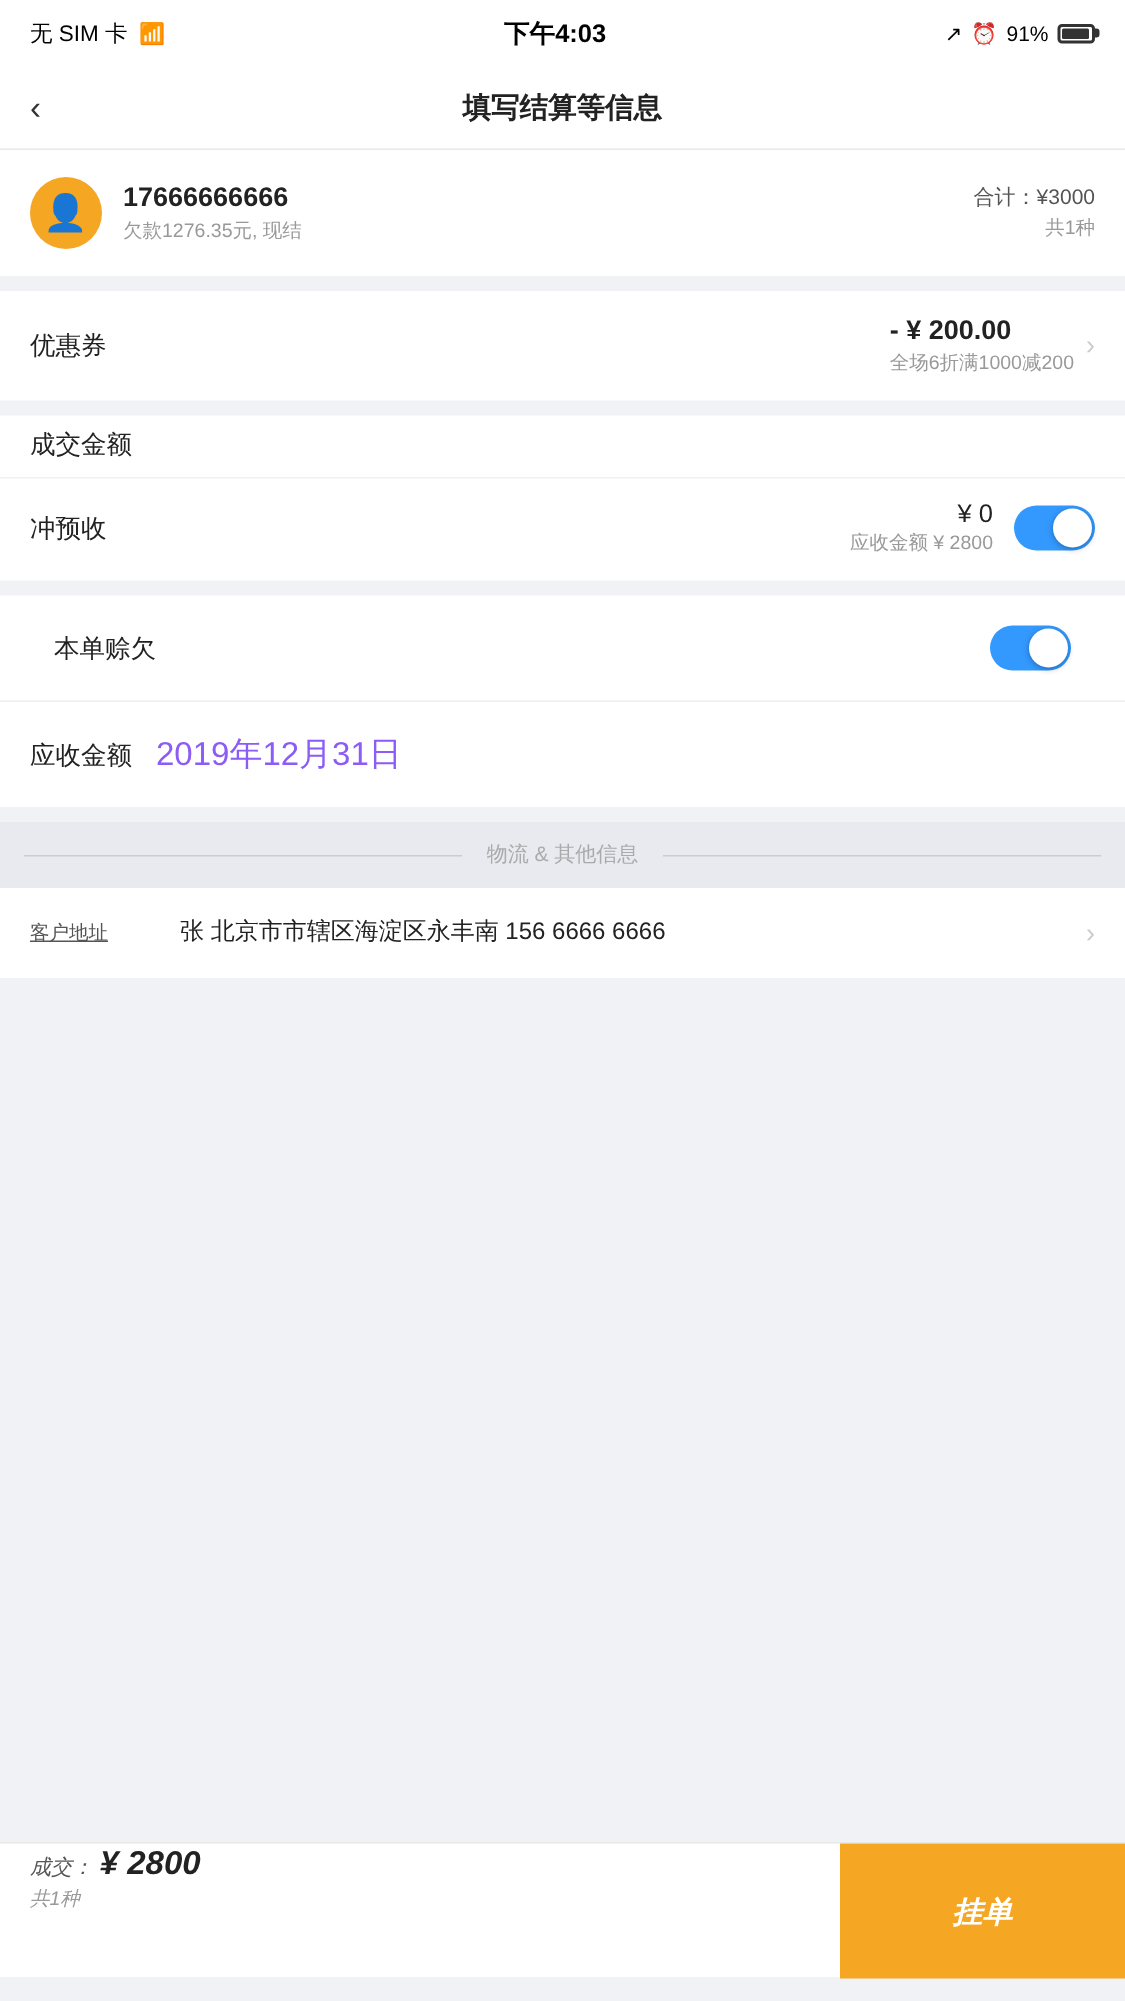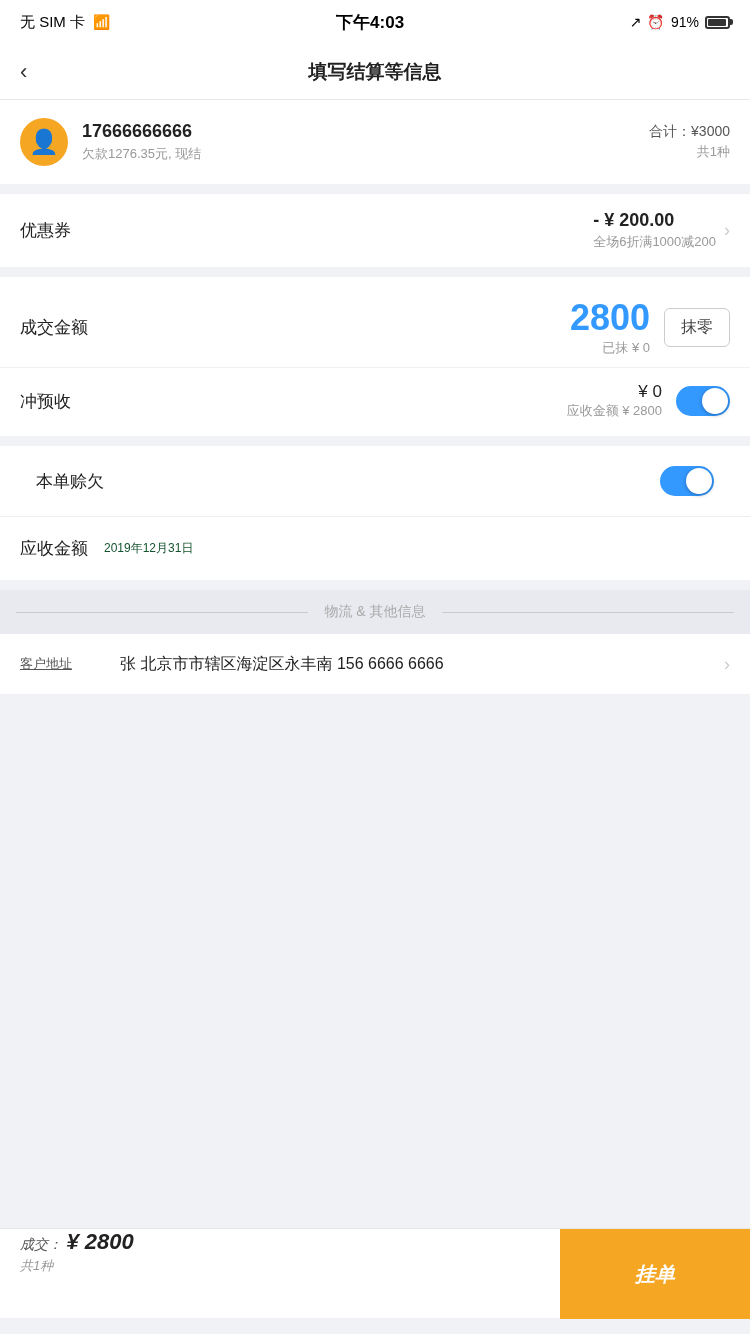--- a/index.html
+++ b/index.html
@@ -169,21 +169,21 @@
     }
 
     
     .section {
       background: #fff;
       margin-top: 10px;
     }
 
     
     .amount-row {
-      padding: 20px 20px 10px;
+      padding: 8px 20px 10px;
       display: flex;
       align-items: center;
       justify-content: space-between;
     }
     .amount-label {
       font-size: 17px;
       color: #222;
     }
     .amount-right {
       display: flex;
@@ -284,22 +284,22 @@
       gap: 16px;
       background: #fff;
       border-top: 1px solid #eee;
     }
     .due-label {
       font-size: 17px;
       color: #222;
       white-space: nowrap;
     }
     .due-value {
-      font-size: 12px;
-      color: #14532d;
+      font-size: 22px;
+      color: #8b5cf6;
     }
 
     
     .section-separator {
       background: #e8eaf0;
       height: 44px;
       display: flex;
       align-items: center;
       justify-content: center;
       margin-top: 10px;
@@ -458,27 +458,20 @@
         <div class="coupon-discount">- ¥ 200.00</div>
         <div class="coupon-detail">全场6折满1000减200</div>
       </div>
       <span class="coupon-arrow">›</span>
     </div>
   </div>
 
   <div class="section">
     <div class="amount-row">
       <div class="amount-label">成交金额</div>
-      <div class="amount-right">
-        <div class="amount-value-wrap">
-          <div class="amount-value">2800</div>
-          <div class="amount-rounded">已抹  ¥ 0</div>
-        </div>
-        <button class="round-btn">抹零</button>
-      </div>
     </div>
 
     <div class="prepay-row">
       <div class="prepay-label">冲预收</div>
       <div class="prepay-right">
         <div class="prepay-amount-wrap">
           <div class="prepay-amount">¥ 0</div>
           <div class="prepay-receivable">应收金额 ¥ 2800</div>
         </div>
         <div class="toggle">

